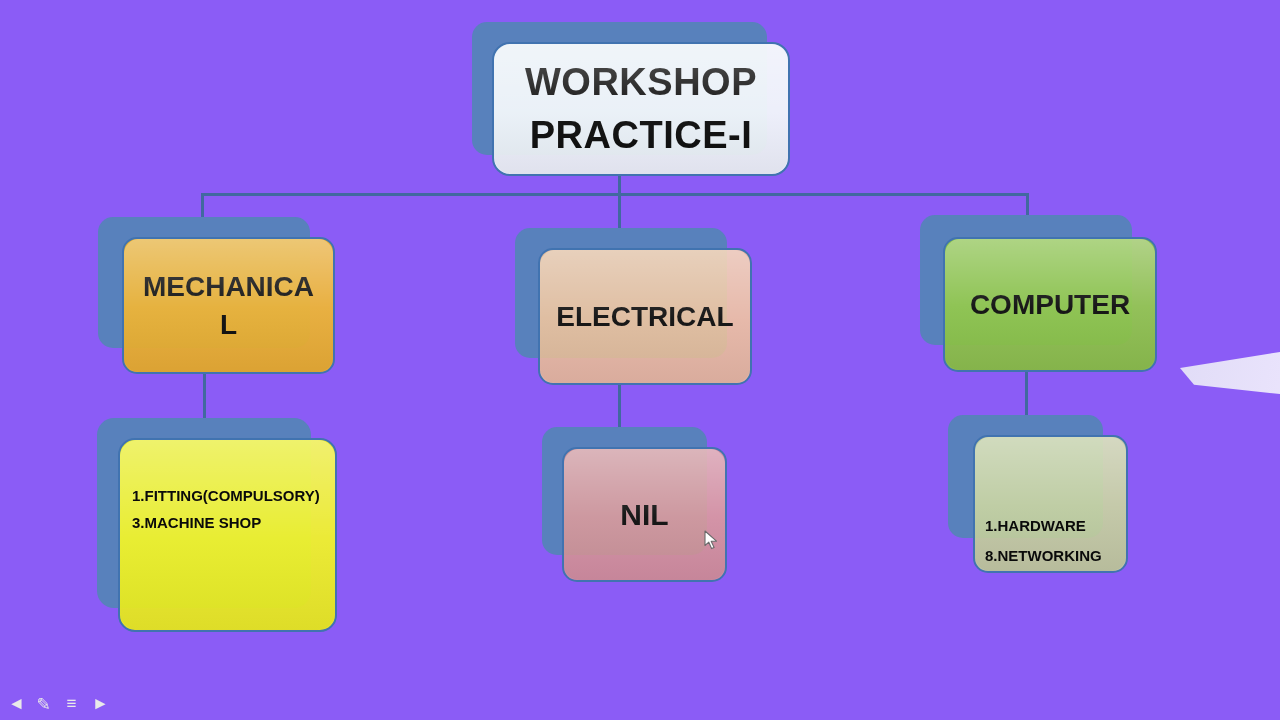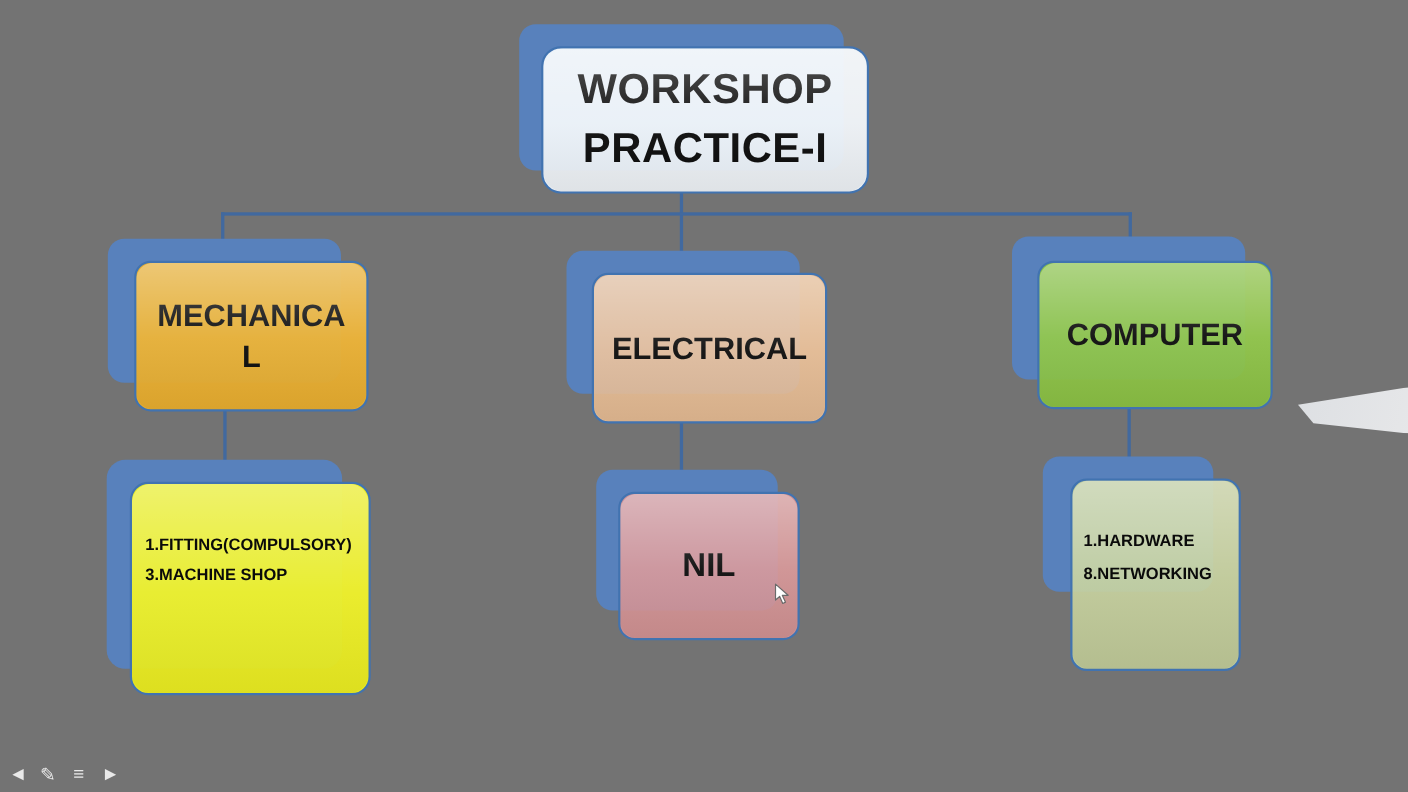--- a/index.html
+++ b/index.html
@@ -1,17 +1,17 @@
 <!DOCTYPE html>
 <html style="--shadow-blue: #5881BC; --box-border-blue: #4173B0; --connector-blue: #41699F; --title-fill: #F1F5FAF2; --mechanical-fill: #ECAF2BF2; --mech-items-fill: #F1F31BEE; --electrical-fill: #F5C496D9; --nil-fill: #DB9495DE; --computer-fill: #8CC640EB; --computer-items-fill: #C6D29BE6; --text-color: #0A0A0A; --faint-icon-gray: #E9E9E9;"><head>
 <meta charset="utf-8">
 <style>
   html,body{margin:0;padding:0;background:#ffffff;}
   #stage{
-    position:relative;width:1280px;height:720px;overflow:hidden;background:#737373;
+    position:relative;width:1280px;height:720px;overflow:hidden;background:#8b5cf6;
     font-family:"Liberation Sans", sans-serif;font-weight:700;color:var(--text-color,#0a0a0a);
   }
   .conn{position:absolute;background:var(--connector-blue,#41699F);}
   .node{position:absolute;}
   .shadow{
     position:absolute;background:var(--shadow-blue,#5881BC);border-radius:15px;
   }
   .box{
     position:absolute;border:2.5px solid var(--box-border-blue,#4173B0);border-radius:15px;
     box-sizing:border-box;display:flex;align-items:center;justify-content:center;text-align:center;
@@ -99,21 +99,21 @@
 
   <div class="node">
     <div class="shadow" style="left:920px;top:215px;width:212px;height:130px;"></div>
     <div class="box computer-box" style="left:943px;top:237px;width:214px;height:135px;">
       <div class="branch-label">COMPUTER</div>
     </div>
   </div>
 
   <div class="node">
     <div class="shadow" style="left:948px;top:415px;width:155px;height:123px;"></div>
-    <div class="box computer-items-box" style="left:973px;top:435px;width:155px;height:175px;justify-content:flex-start;align-items:flex-start;">
+    <div class="box computer-items-box" style="left:973px;top:435px;width:155px;height:138px;justify-content:flex-start;align-items:flex-end;">
       <div class="list comp-list" style="padding:40px 0 0 10px;">
         <div>1.HARDWARE</div>
         <div>8.NETWORKING</div>
       </div>
     </div>
   </div>
 
   <div class="edge-artifact"></div>
 
   <div class="slideshow-controls">

